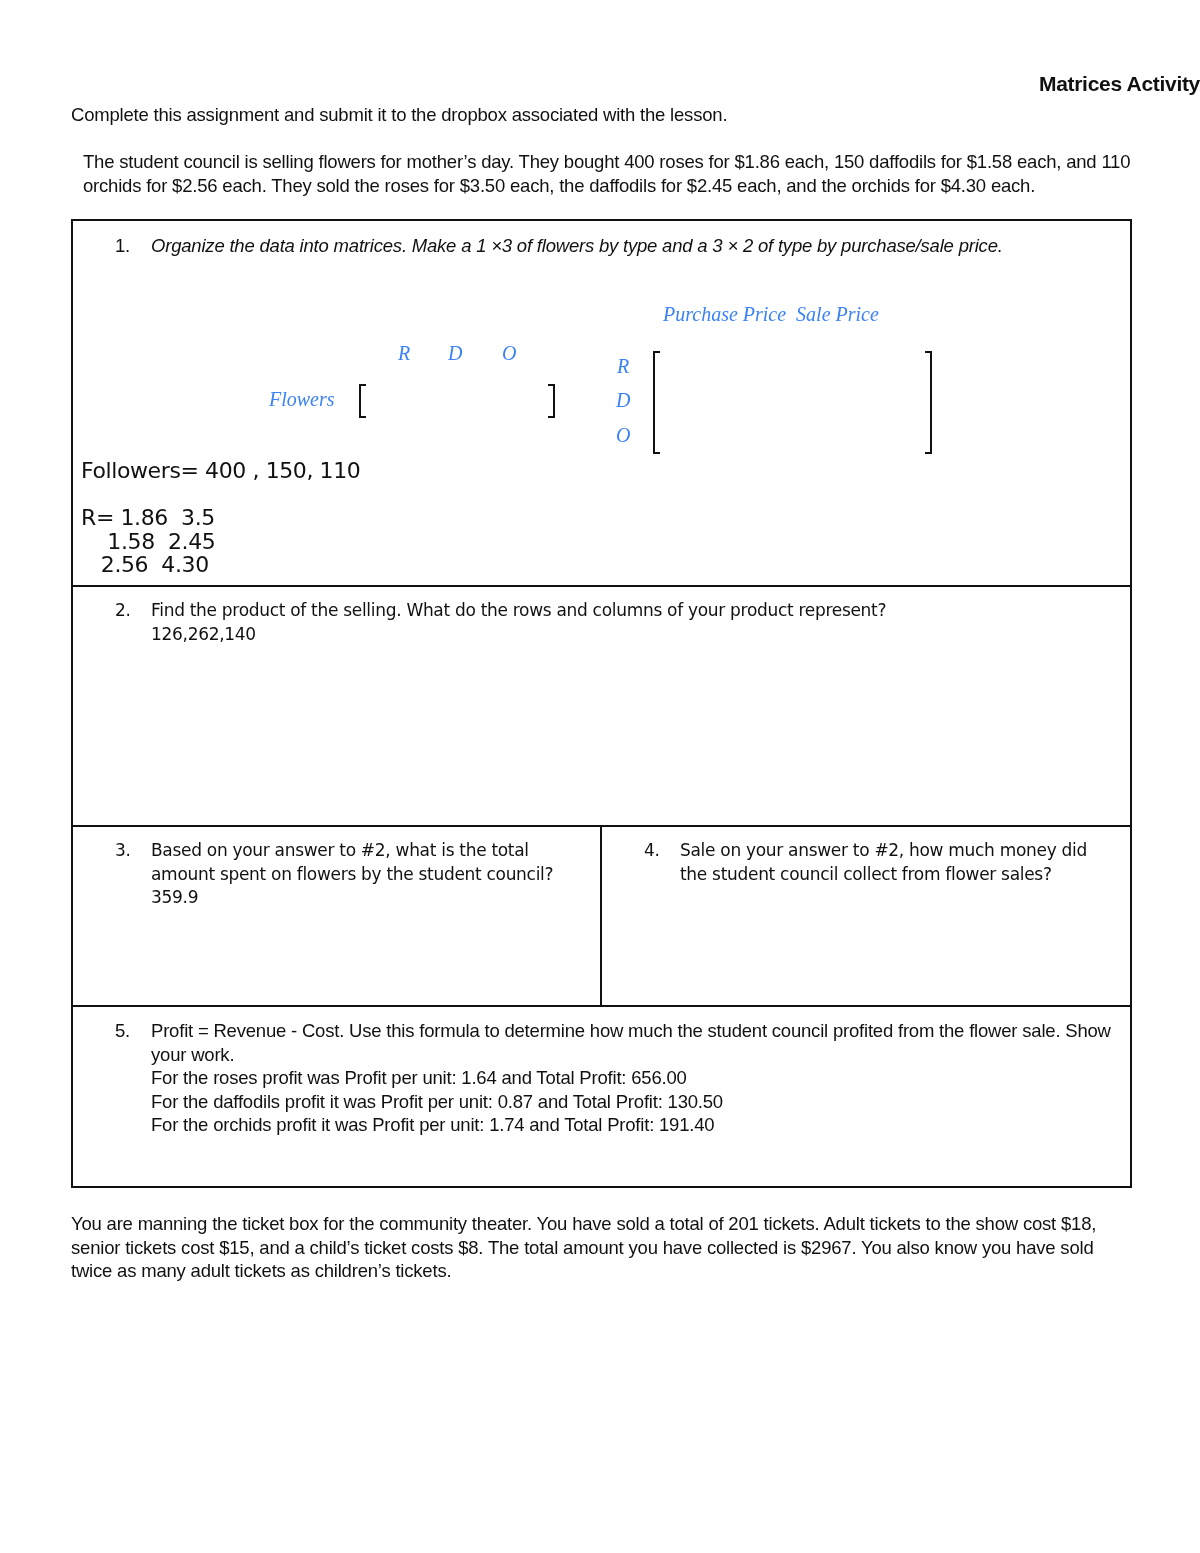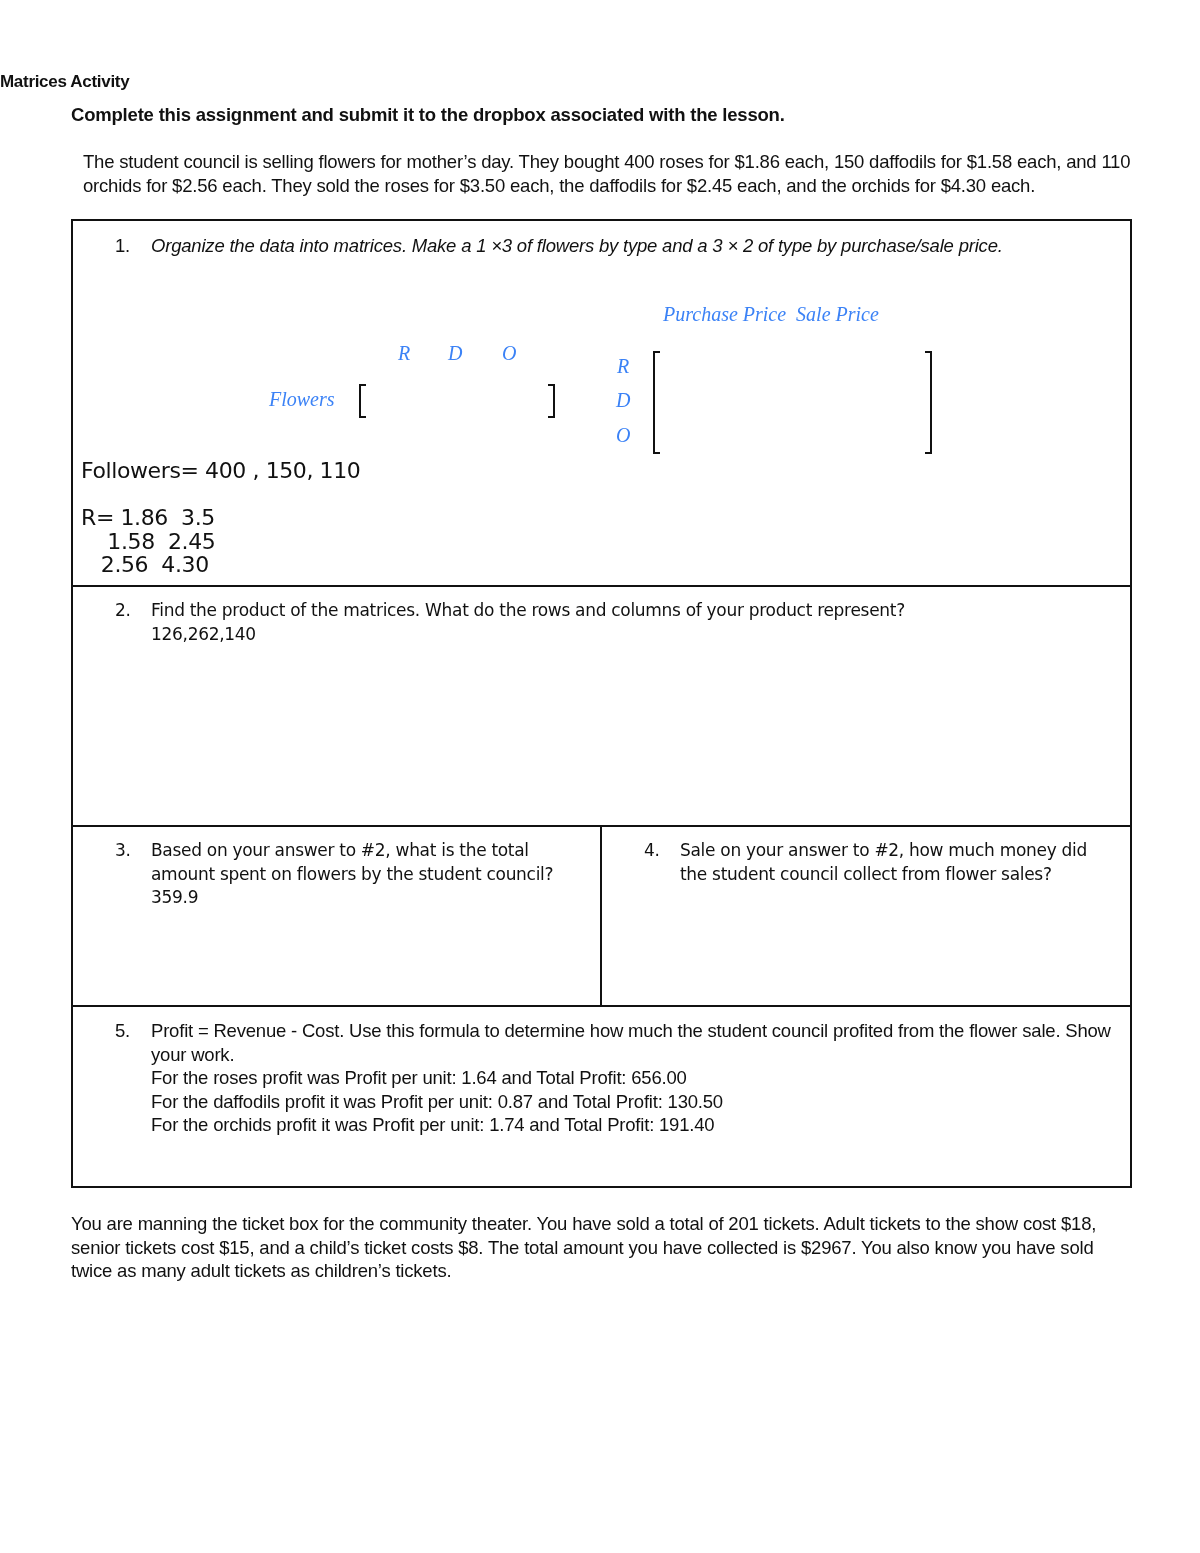--- a/index.html
+++ b/index.html
@@ -2,29 +2,29 @@
 <html><head>
   <meta charset="utf-8">
   <style>
     html, body { margin: 0; padding: 0; background: #ffffff; }
     body {
       width: 1200px; height: 1553px; position: relative; overflow: hidden;
       font-family: "DejaVu Sans", sans-serif; color: #111;
     }
     .page { position: absolute; left: 0; top: 0; width: 1200px; height: 1553px; }
     .title {
-      position: absolute; left: 0; width: 1200px; top: 72px; text-align: left;
-      font-family: "Liberation Sans", sans-serif; font-weight: bold; font-size: 17px;
+      position: absolute; left: 0; width: 1200px; top: 72px; text-align: right;
+      font-family: "Liberation Sans", sans-serif; font-weight: bold; font-size: 21px;
       letter-spacing: -0.3px;
     }
     .txt {
       font-family: "Liberation Sans", sans-serif; font-size: 18.5px; line-height: 23.6px;
       letter-spacing: -0.2px;
     }
-    .instr { position: absolute; left: 71px; top: 103px; width: 1070px; font-weight: bold; }
+    .instr { position: absolute; left: 71px; top: 103px; width: 1070px; }
     .intro { position: absolute; left: 71px; top: 150px; width: 1070px; margin-left: 12px; }
     .outro { position: absolute; left: 71px; top: 1212px; width: 1060px; }
 
     .grid {
       position: absolute; left: 71px; top: 219px; width: 1061px; height: 969px;
       border: 2px solid #111; box-sizing: border-box;
     }
     .cell { position: absolute; box-sizing: border-box; }
     .c1 { left: 0; top: 0; width: 1057px; height: 366px; border-bottom: 2px solid #111; }
     .c2 { left: 0; top: 366px; width: 1057px; height: 240px; border-bottom: 2px solid #111; }
@@ -77,21 +77,21 @@
         <div class="bracket-r" style="left:852px; top:130px; height:103px;"></div>
       </div>
 
       <div class="abs txt" style="left:8px; top:238px; white-space:pre; font-family:'DejaVu Sans',sans-serif; font-size:22px; line-height:23.5px; letter-spacing:-0.4px;"><div>Followers= 400 , 150, 110</div><div style="height:23.5px;"></div><div>R= 1.86  3.5</div><div>    1.58  2.45</div><div>   2.56  4.30</div></div>
     </div>
 
     <div class="cell c2">
       <div class="q" style="left:42px; top:12px; width:1000px; font-family:'DejaVu Sans',sans-serif; font-size:17px; line-height:23.5px; letter-spacing:-0.3px;">
         <span class="qnum">2.</span>
         <div class="qbody" style="width:965px;">
-          <div>Find the product of the matrices. What do the rows and columns of your product represent?</div>
+          <div>Find the product of the selling. What do the rows and columns of your product represent?</div>
           <div>126,262,140</div>
         </div>
       </div>
     </div>
 
     <div class="cell c3">
       <div class="q" style="left:42px; top:12px; width:480px; font-family:'DejaVu Sans',sans-serif; font-size:17px; line-height:23.5px; letter-spacing:-0.3px;">
         <span class="qnum">3.</span>
         <div class="qbody" style="width:440px;">
           <div>Based on your answer to #2, what is the total amount spent on flowers by the student council?</div>

